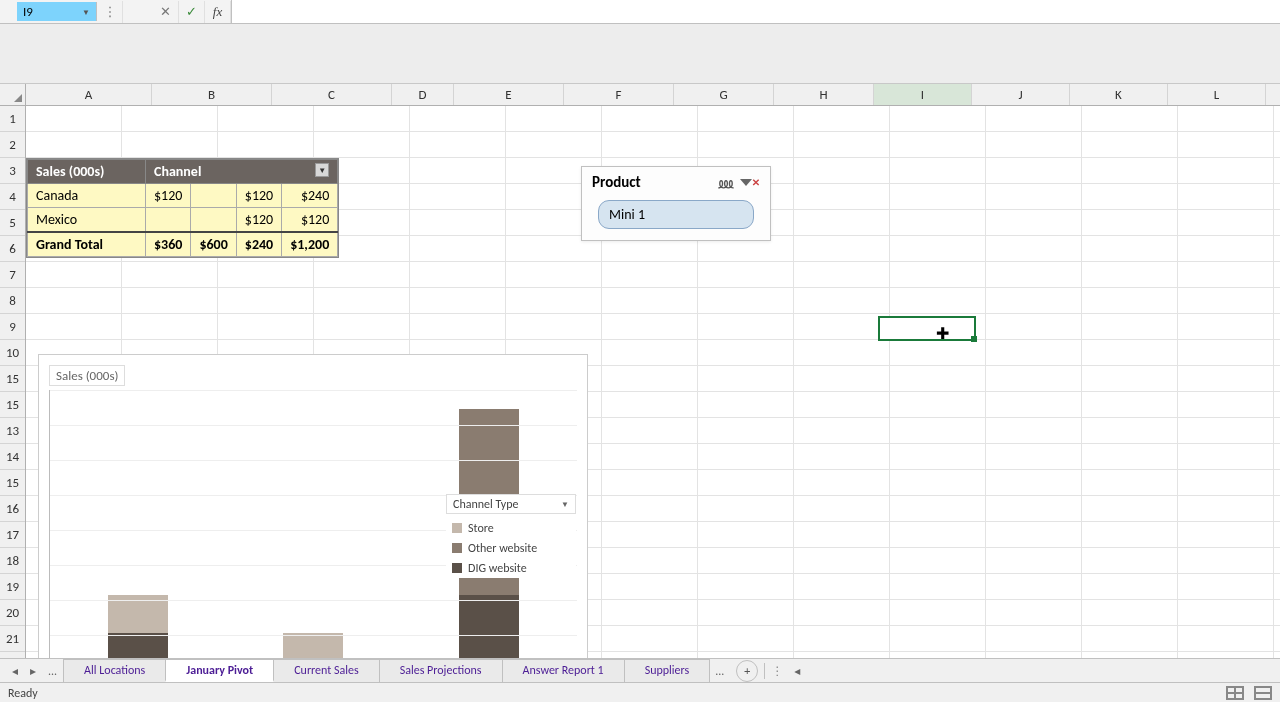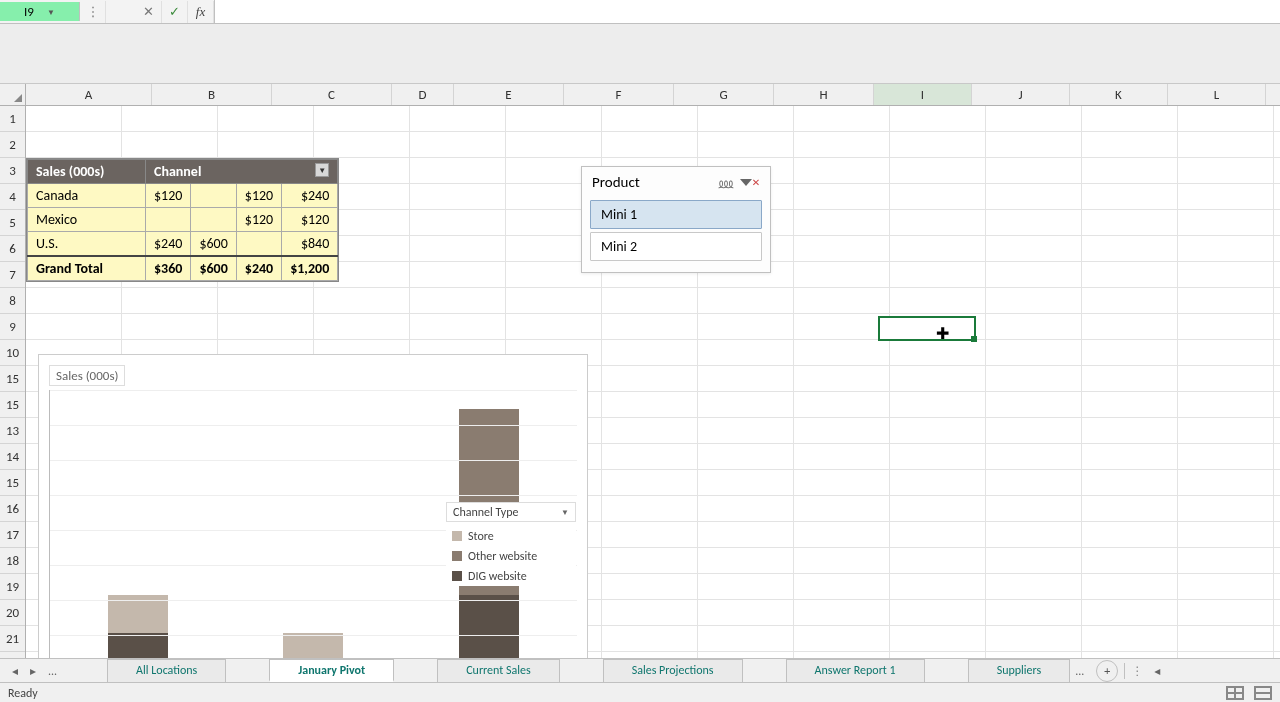--- a/index.html
+++ b/index.html
@@ -18,25 +18,26 @@
   .formula-bar {
     display: flex;
     align-items: center;
     height: 24px;
     background: #f3f3f3;
     border-bottom: 1px solid #c0c0c0;
   }
   .name-box {
     width: 80px;
     border-right: 1px solid #c0c0c0;
-    padding: 2px 24px;
-    background: #86efac;
+    padding: 2px 6px;
+    background: #7dd3fc;
     display: flex;
     align-items: center;
     justify-content: space-between;
+    margin-left: 17px;
   }
   .name-box-dd { font-size: 8px; color: #555; }
   .fb-btn {
     width: 26px;
     height: 22px;
     display: flex;
     align-items: center;
     justify-content: center;
     color: #777;
     border-right: 1px solid #e0e0e0;
@@ -167,47 +168,47 @@
     top: 60px;
     width: 190px;
     background: #fdfdfd;
     border: 1px solid #c0c0c0;
     box-shadow: 0 1px 3px rgba(0,0,0,0.08);
   }
   .slicer-head {
     display: flex;
     align-items: flex-end;
     padding: 6px 10px;
-    font-weight: 400;
+    font-weight: 700;
     font-size: 15px;
   }
   .slicer-head .spacer { flex: 1; }
   .slicer-icon {
     width: 20px; height: 18px;
     display: flex; align-items: center; justify-content: center;
     margin-left: 4px;
     font-size: 14px;
     color: #555;
   }
   .slicer-icon.clear { color: #c44; position: relative; }
   .slicer-icon.clear::after { content: '✕'; font-size: 10px; position: relative; }
   .funnel {
     width: 0; height: 0;
     border-left: 6px solid transparent;
     border-right: 6px solid transparent;
     border-top: 7px solid #666;
     position: relative;
   }
   .slicer-item {
-    margin: 3px 8px;
+    margin: 3px 16px;
     padding: 5px 10px;
     border: 1px solid #c8c8c8;
     background: #fff;
     font-size: 14px;
-    border-radius: 1px;
+    border-radius: 11px;
   }
   .slicer-item.selected {
     background: #d6e4f0;
     border-color: #8aa8c8;
   }
 
   
   .active-cell {
     position: absolute;
     left: 852px;
@@ -284,21 +285,21 @@
     display: flex;
     flex-direction: column;
   }
   .seg { width: 100%; }
   .seg.store { background: #c4b8ac; }
   .seg.other { background: #8a7c70; }
   .seg.dig { background: #5a5048; }
   .legend {
     position: absolute;
     left: 420px;
-    top: 396px;
+    top: 388px;
     width: 130px;
     font-size: 12px;
     color: #444;
     background: #fff;
   }
   .legend-title {
     border: 1px solid #ddd;
     padding: 2px 6px;
     margin-bottom: 4px;
     display: flex;
@@ -321,27 +322,26 @@
     padding-left: 6px;
     font-size: 12px;
   }
   .nav-arr {
     width: 18px;
     text-align: center;
     color: #666;
   }
   .tabdots { padding: 0 6px; color: #666; }
   .tab {
-    padding: 3px 28px;
+    padding: 3px 20px;
     border: 1px solid #c0c0c0;
     border-bottom: none;
     background: #eaeaea;
     margin-right: -1px;
-    color: #0f766e;
-    margin-left: 44px;
+    color: #4c1d95;
   }
   .tab.active {
     background: #fff;
     font-weight: 700;
     border-bottom: 2px solid #fff;
     position: relative;
     z-index: 1;
   }
   .addtab {
     width: 22px; height: 22px;
@@ -456,27 +456,20 @@
           <td class="val">$120</td>
           <td class="val">$240</td>
         </tr>
         <tr>
           <td class="country">Mexico</td>
           <td class="val"></td>
           <td class="val"></td>
           <td class="val">$120</td>
           <td class="val">$120</td>
         </tr>
-        <tr>
-          <td class="country">U.S.</td>
-          <td class="val">$240</td>
-          <td class="val">$600</td>
-          <td class="val"></td>
-          <td class="val">$840</td>
-        </tr>
         <tr class="gt">
           <td class="country gt">Grand Total</td>
           <td class="val gt">$360</td>
           <td class="val gt">$600</td>
           <td class="val gt">$240</td>
           <td class="val gt">$1,200</td>
         </tr>
       </tbody>
         </table>
     </div>
@@ -485,21 +478,20 @@
       <div class="slicer-head">
         <span>Product</span>
         <span class="spacer"></span>
         <span class="slicer-icon">⅏</span>
         <span class="slicer-icon clear">
             <span class="funnel"></span>
           </span>
       </div>
       <div id="slicer-items">
           <div class="slicer-item selected">Mini 1</div>
-          <div class="slicer-item">Mini 2</div>
         </div>
       <div style="height:8px"></div>
     </div>
 
     <div class="active-cell"></div>
     <div class="cursor-plus">✚</div>
 
     <div class="chart">
       <span class="chart-title">Sales (000s)</span>
       <div class="chart-body">

